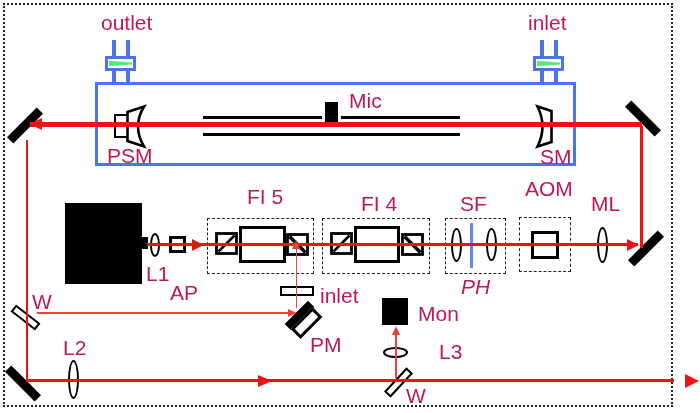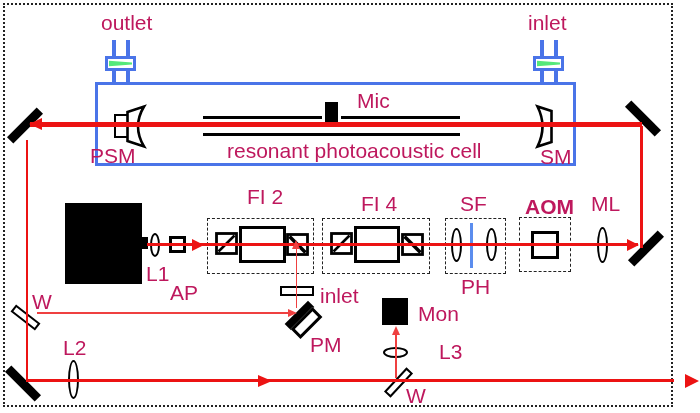--- a/index.html
+++ b/index.html
@@ -116,31 +116,30 @@
 
   <div class="beamthin" style="left:37px;top:312.3px;width:251px;height:1.8px;z-index:4;"></div>
   <div class="arr" style="left:288px;top:308.6px;border-left:9px solid #ef4040;border-top:4.5px solid transparent;border-bottom:4.5px solid transparent;z-index:4;"></div>
   <div class="beamthin" style="left:295.7px;top:247px;width:1.8px;height:61px;z-index:4;"></div>
   <div class="arr" style="left:292.2px;top:240px;border-bottom:9px solid #ef4040;border-left:4.5px solid transparent;border-right:4.5px solid transparent;z-index:4;"></div>
   <div class="beamthin" style="left:395px;top:330px;width:1.8px;height:48px;z-index:4;"></div>
   <div class="arr" style="left:391.5px;top:326px;border-bottom:9px solid #ef4040;border-left:4.5px solid transparent;border-right:4.5px solid transparent;z-index:4;"></div>
 
   <div class="lbl" style="left:101px;top:12px;">outlet</div>
   <div class="lbl" style="left:528px;top:12px;">inlet</div>
-  <div class="lbl" style="left:349px;top:90px;margin-left:8px;">Mic</div>
-  <div class="lbl" style="left:227px;top:140px;">resonant photoacoustic cell</div>
-  <div class="lbl" style="left:90px;top:145px;">PSM</div>
+  <div class="lbl" style="left:349px;top:90px;">Mic</div>
+  <div class="lbl" style="left:107px;top:145px;">PSM</div>
   <div class="lbl" style="left:540px;top:146px;">SM</div>
   <div class="lbl" style="left:146px;top:263px;">L1</div>
   <div class="lbl" style="left:170px;top:263px;margin-top:19px;">AP</div>
-  <div class="lbl" style="left:247px;top:186px;">FI 2</div>
+  <div class="lbl" style="left:247px;top:186px;">FI 5</div>
   <div class="lbl" style="left:361px;top:193px;">FI 4</div>
   <div class="lbl" style="left:460px;top:193px;">SF</div>
-  <div class="lbl" style="left:461px;top:276px;">PH</div>
-  <div class="lbl" style="left:525px;top:196px;font-weight:bold;">AOM</div>
+  <div class="lbl" style="left:461px;top:276px;font-style:italic;">PH</div>
+  <div class="lbl" style="left:525px;top:178px;">AOM</div>
   <div class="lbl" style="left:591px;top:193px;">ML</div>
   <div class="lbl" style="left:32px;top:291px;">W</div>
   <div class="lbl" style="left:63px;top:337px;">L2</div>
   <div class="lbl" style="left:320px;top:285px;">inlet</div>
   <div class="lbl" style="left:310px;top:334px;">PM</div>
   <div class="lbl" style="left:418px;top:303px;">Mon</div>
   <div class="lbl" style="left:411px;top:341px;margin-left:28px;">L3</div>
   <div class="lbl" style="left:406px;top:385px;">W</div>
 
 </div>

